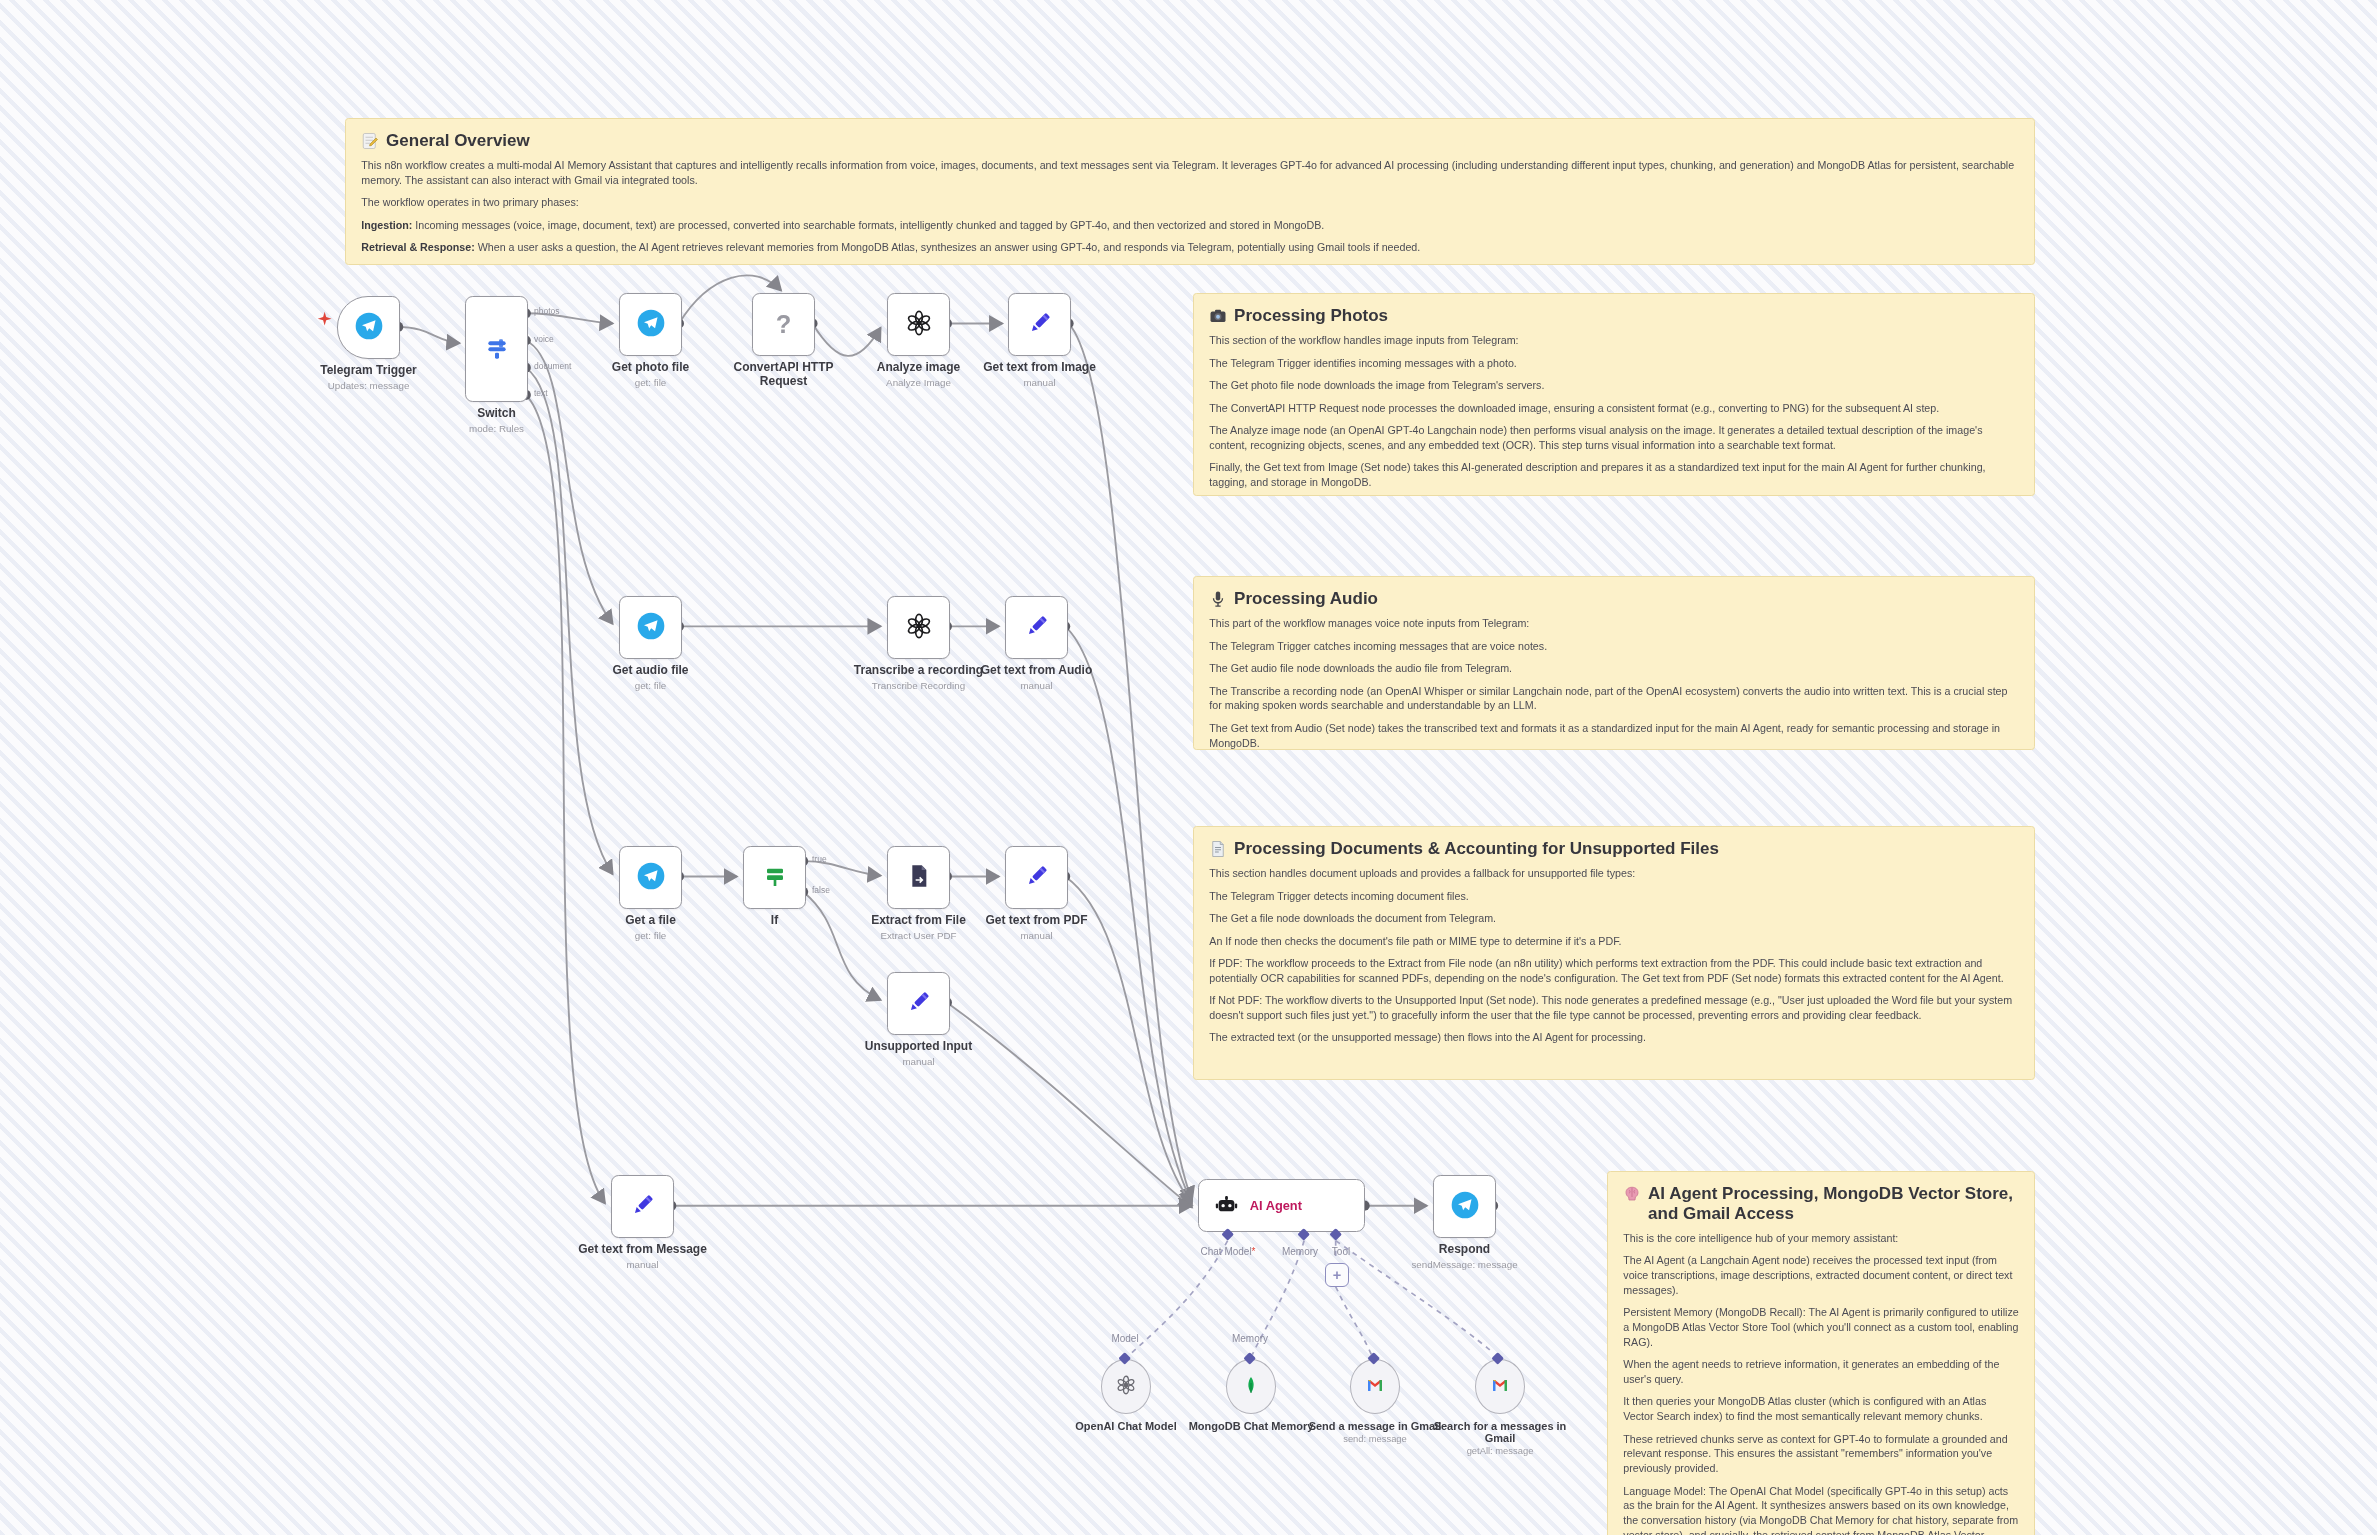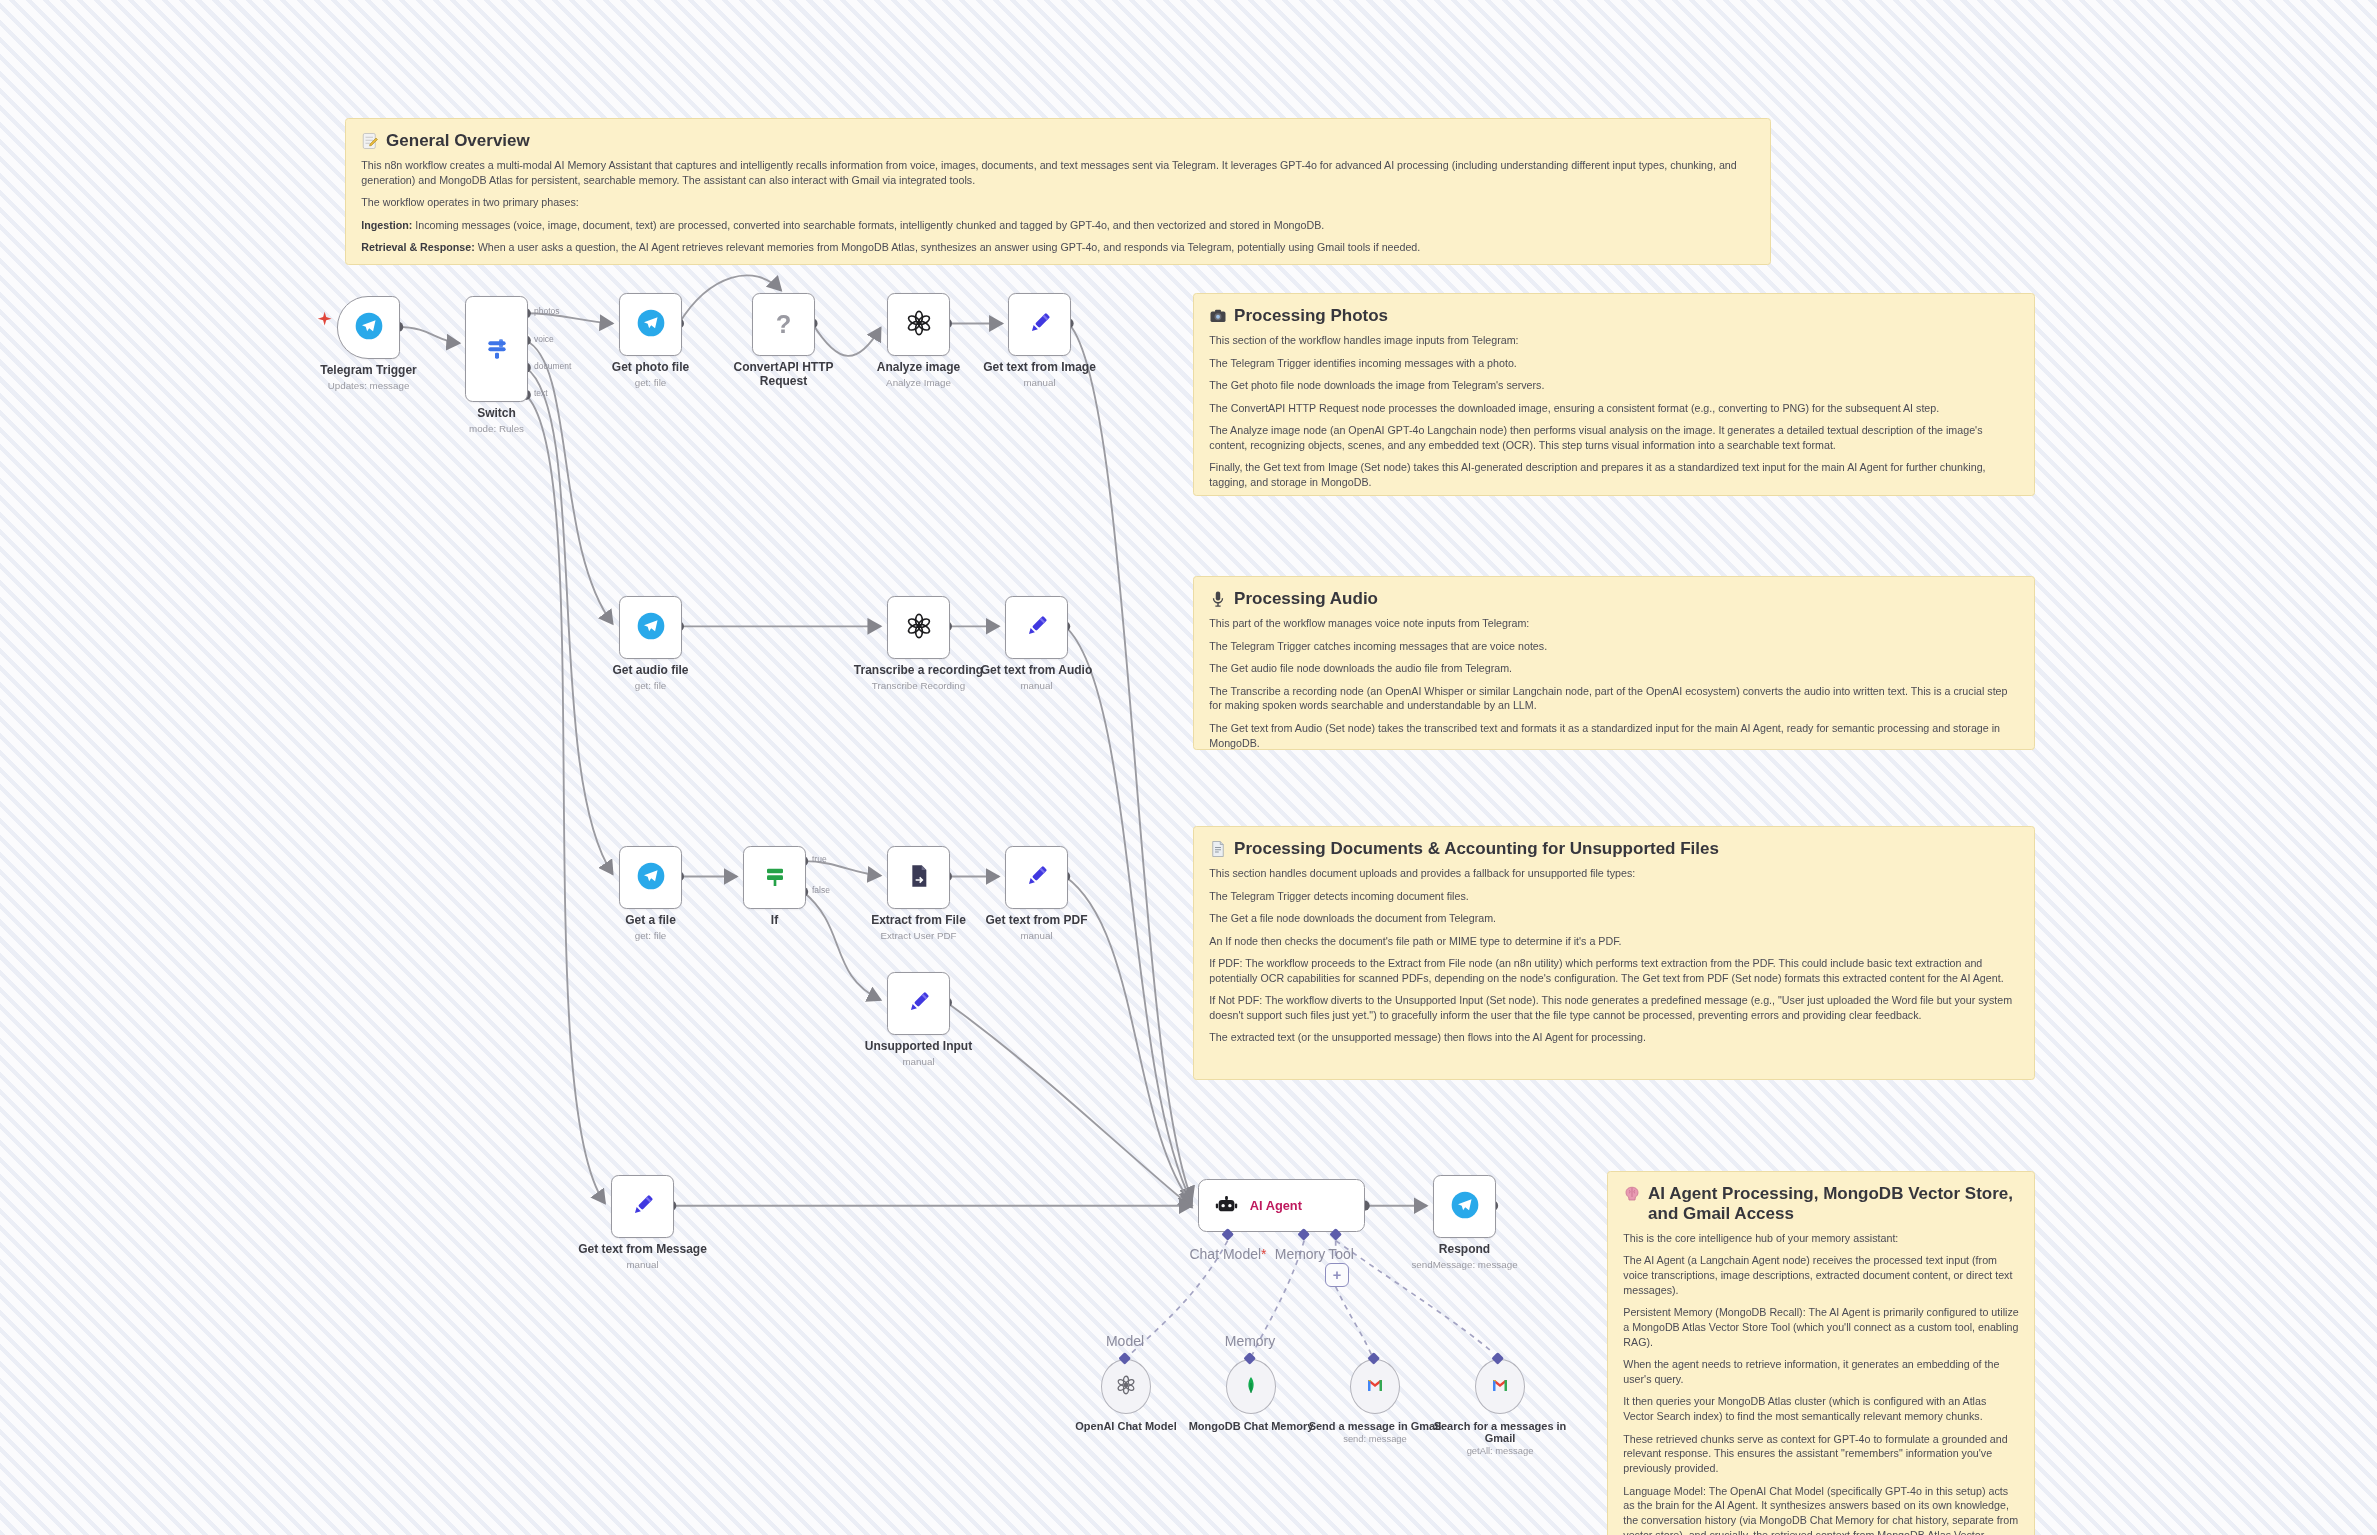--- a/index.html
+++ b/index.html
@@ -25,21 +25,21 @@
   .nlabel .s{font-size:9.8px;color:#9a9aa2;margin-top:2.6px;}
   .qmark{font-size:25.5px;font-weight:bold;color:#9a9aa2;line-height:1;}
   .agent{position:absolute;width:167px;height:53px;background:#fff;border:1.7px solid #98989f;border-radius:8.5px;
     display:flex;align-items:center;gap:10.2px;padding-left:13.6px;box-sizing:border-box;z-index:2;}
   .agent svg{width:27px;height:27px;}
   .agent .t{font-size:12.8px;font-weight:bold;color:#be185d;}
   .subnode{position:absolute;width:48px;height:53px;background:#f3f3f7;border:1.4px solid #b3b3bb;border-radius:50%;
     display:flex;align-items:center;justify-content:center;z-index:2;}
   .subnode svg{width:24px;height:24px;}
   .sublabel{position:absolute;left:50%;transform:translateX(-50%);top:100%;margin-top:6.8px;width:136px;text-align:center;}
-  .portlabel{position:absolute;font-size:14px;color:#8b8b9d;z-index:3;white-space:nowrap;}
+  .portlabel{position:absolute;font-size:10px;color:#8b8b9d;z-index:3;white-space:nowrap;}
   .portlabel.center{transform:translateX(-50%);}
   .wire-label{position:absolute;font-size:8.5px;color:#90909a;z-index:3;white-space:nowrap;}
   .diamond{position:absolute;width:9.4px;height:9.4px;background:#5c5cab;transform:rotate(45deg);z-index:3;border-radius:1.7px;}
   .plusbtn{position:absolute;width:22px;height:22px;border:1.7px solid #8d8dbf;border-radius:6px;background:#fbfbfd;
     color:#8d8dbf;font-size:14.5px;font-weight:bold;display:flex;align-items:center;justify-content:center;z-index:3;line-height:1;}
   .req{color:#e0453a;}
   .sparkle{position:absolute;z-index:3;width:15.3px;height:15.3px;}
 </style>
 </head>
 <body>
@@ -99,21 +99,21 @@
       <circle cx="944" cy="1048" r="6"></circle>
         <circle cx="1113" cy="1030" r="6"></circle>
       <circle cx="1252" cy="1030" r="6"></circle>
         <circle cx="1113" cy="1178" r="6"></circle>
       <circle cx="789" cy="1417" r="6"></circle>
         <circle cx="1604" cy="1417" r="6"></circle>
       <circle cx="1755" cy="1417" r="6"></circle>
     </g>
   </svg>
 
-  <div class="sticky" style="left:345px;top:118px;width:1426px;height:147px">
+  <div class="sticky" style="left:345px;top:118px;width:1690px;height:147px">
     <div class="s-title">
       <span class="s-ico"><svg viewBox="0 0 24 24">
             <rect x="3" y="2" width="16" height="20" rx="2" fill="#f2f2f2" stroke="#b9b9b9"></rect>
             <path d="M6 7h10M6 11h10M6 15h6" stroke="#c9c9c9" stroke-width="1.4"></path>
             <path d="M12 16 L20 8 L22 10 L14 18 L11.5 18.6 Z" fill="#e8b93c" stroke="#a98a20" stroke-width="0.8"></path>
           </svg></span>
       <span>General Overview</span>
     </div>
     <p class="s-p"><b></b><span>This n8n workflow creates a multi-modal AI Memory Assistant that captures and intelligently recalls information from voice, images, documents, and text messages sent via Telegram. It leverages GPT-4o for advanced AI processing (including understanding different input types, chunking, and generation) and MongoDB Atlas for persistent, searchable memory. The assistant can also interact with Gmail via integrated tools.</span></p>
     <p class="s-p"><b></b><span>The workflow operates in two primary phases:</span></p>

